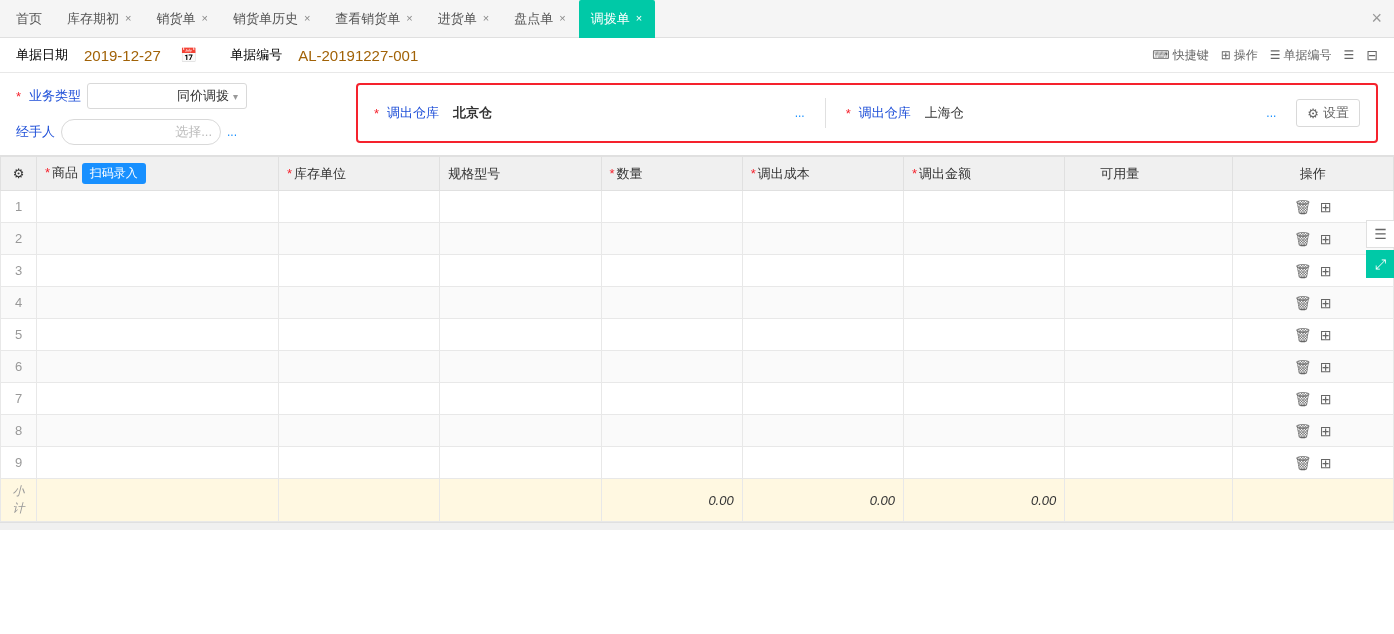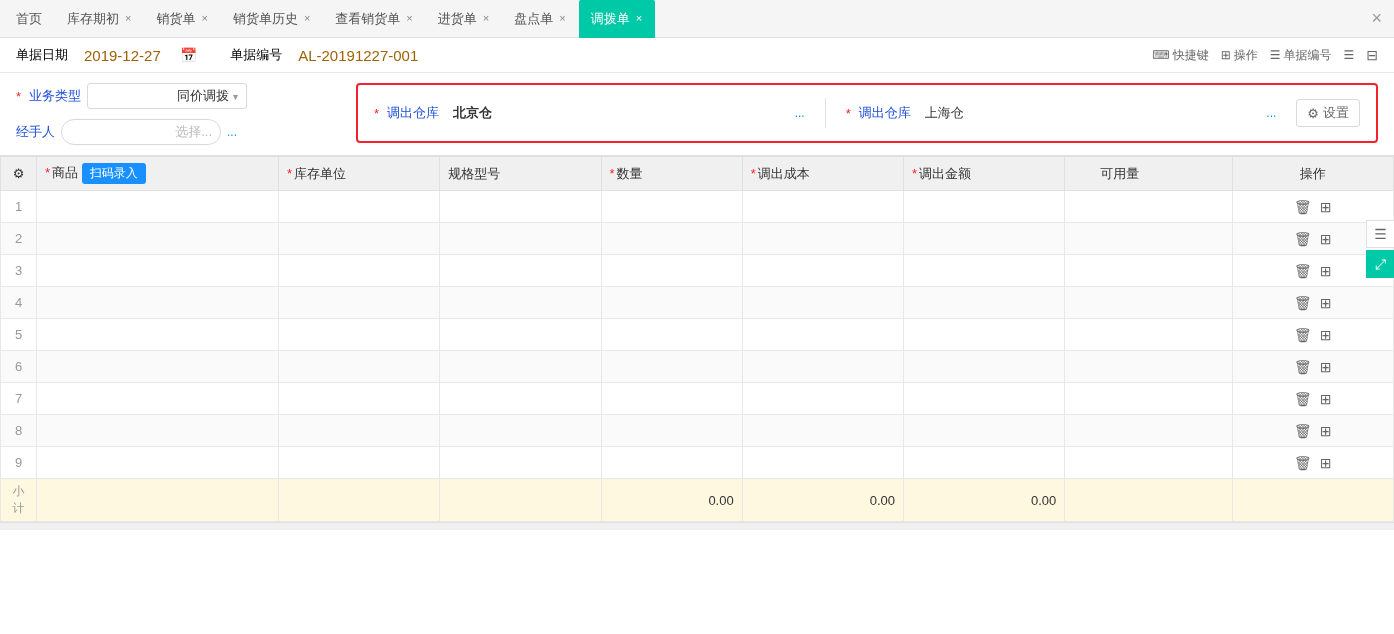--- a/index.html
+++ b/index.html
@@ -498,21 +498,21 @@
       <td></td>
       <td></td>
       <td></td>
       <td>
         <div class="action-icons">
           <span class="action-icon">🗑</span>
           <span class="action-icon">⊞</span>
         </div>
       </td>
     </tr>
-        <tr style="background: rgb(255, 248, 225);">
+        <tr style="background: rgb(255, 248, 225); font-style: italic;">
       <td class="center">
         <span class="subtotal-label">小计</span>
       </td>
       <td></td>
       <td></td>
       <td></td>
       <td style="text-align:right;">0.00</td>
       <td style="text-align:right;">0.00</td>
       <td style="text-align:right;">0.00</td>
       <td></td>

